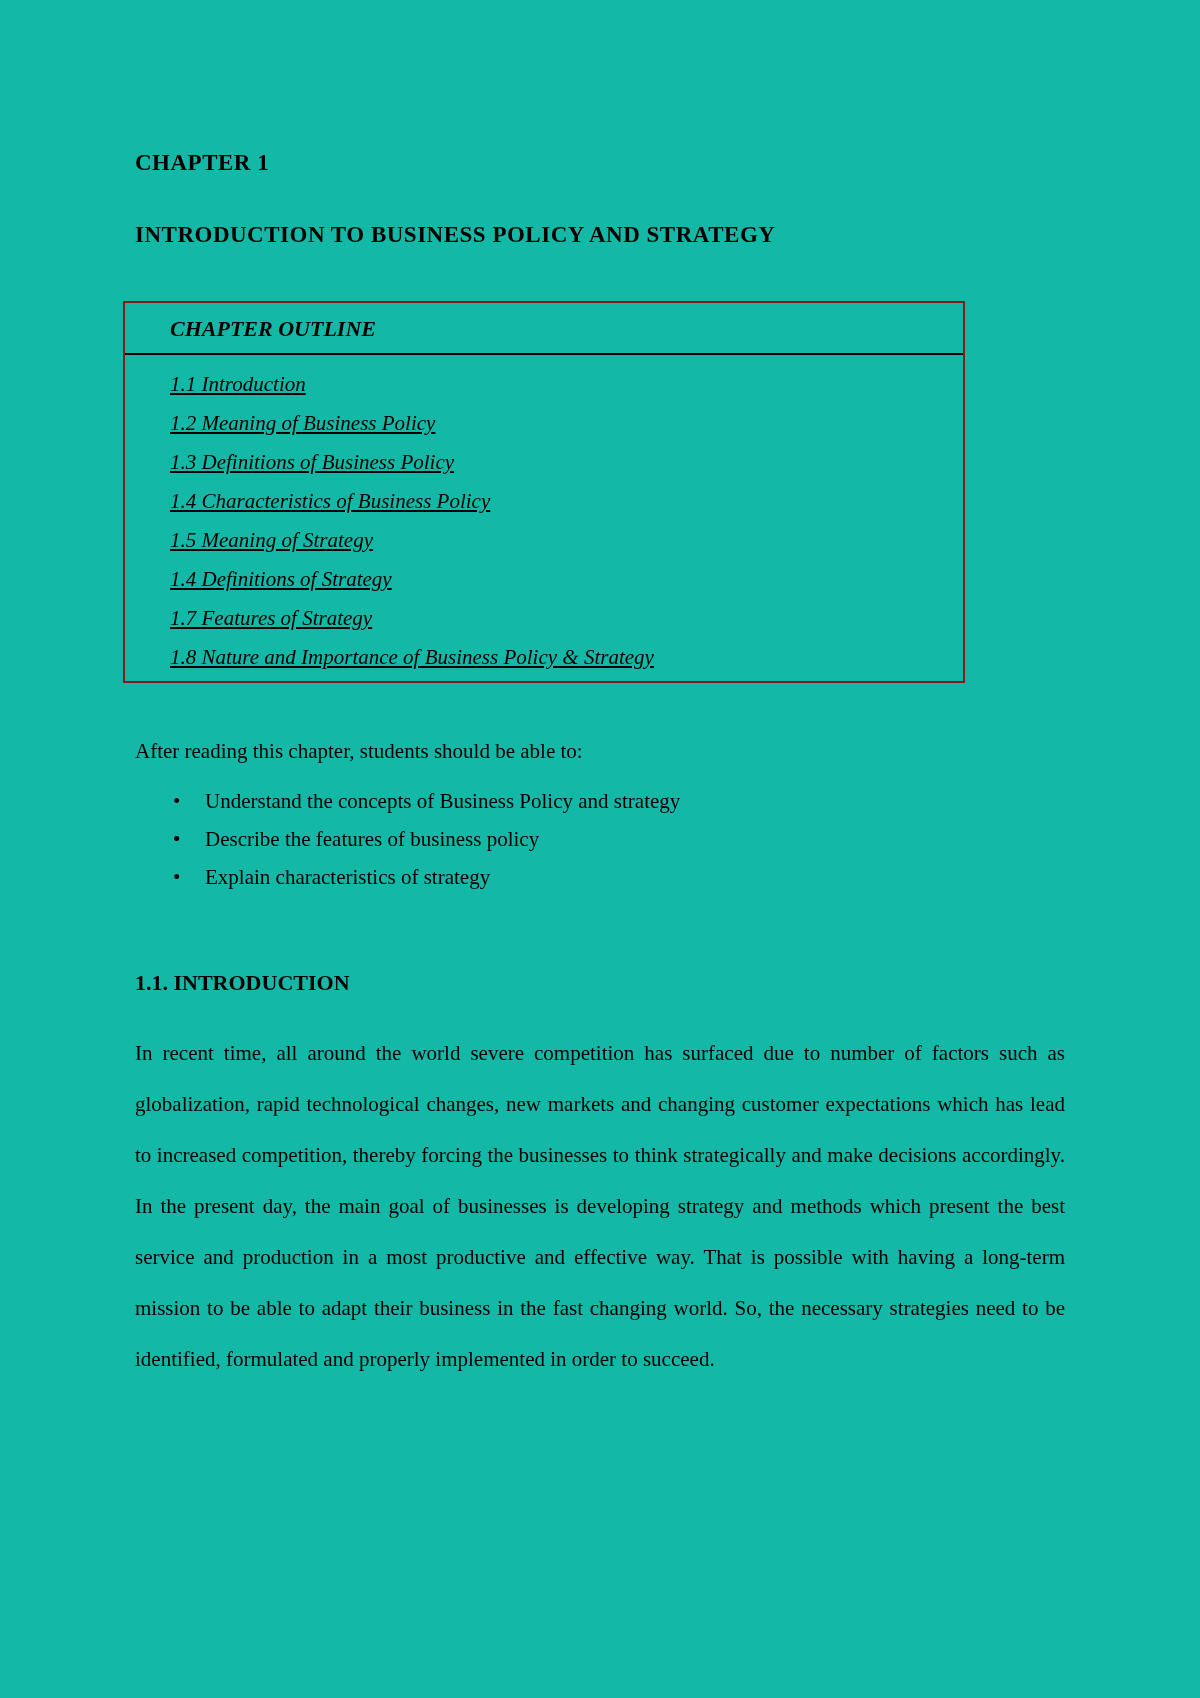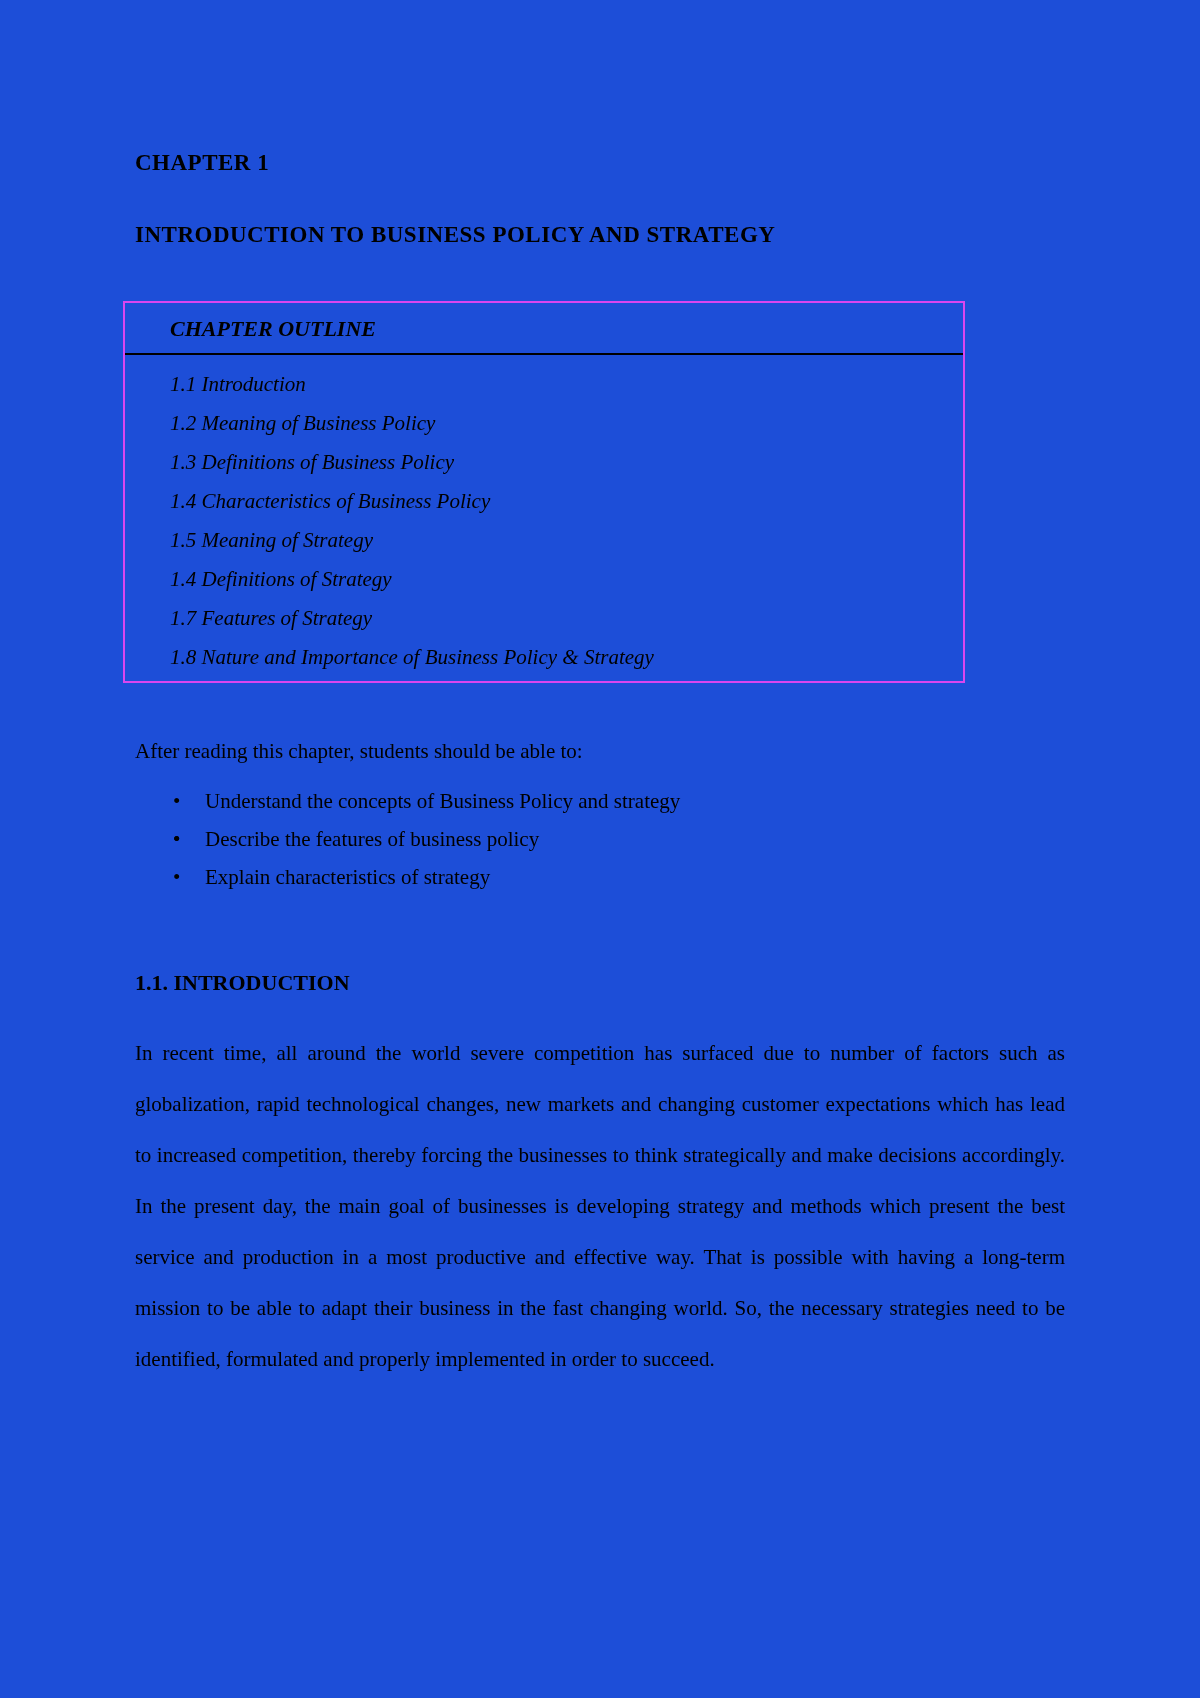--- a/index.html
+++ b/index.html
@@ -4,21 +4,21 @@
 <style>
   html, body {
     margin: 0;
     padding: 0;
     background: #ffffff;
   }
   .page {
     position: relative;
     width: 1200px;
     height: 1698px;
-    background: #1d4ed8;
+    background: #14b8a6;
     color: #000000;
     font-family: "Liberation Serif", serif;
     box-sizing: border-box;
     padding: 150px 135px 0 135px;
     overflow: hidden;
   }
   .chapter-label {
     font-size: 23px;
     font-weight: bold;
     letter-spacing: 0.5px;
@@ -26,34 +26,35 @@
   }
   .chapter-title {
     font-size: 23px;
     font-weight: bold;
     letter-spacing: 0.5px;
     margin: 0 0 53px 0;
   }
   .outline-box {
     margin-left: -12px;
     width: 842px;
-    border: 2px solid #d946ef;
+    border: 2px solid #7f1d1d;
     box-sizing: border-box;
   }
   .outline-header {
     font-size: 22px;
     font-weight: bold;
     font-style: italic;
     padding: 13px 0 11px 45px;
     border-bottom: 2px solid #000000;
   }
   .outline-list {
     list-style: none;
     margin: 0;
     padding: 10px 20px 4px 45px;
+    text-decoration: underline;
   }
   .outline-list li {
     font-size: 21px;
     font-style: italic;
     line-height: 39px;
   }
   .objectives-intro {
     font-size: 21px;
     margin: 56px 0 0 0;
   }

